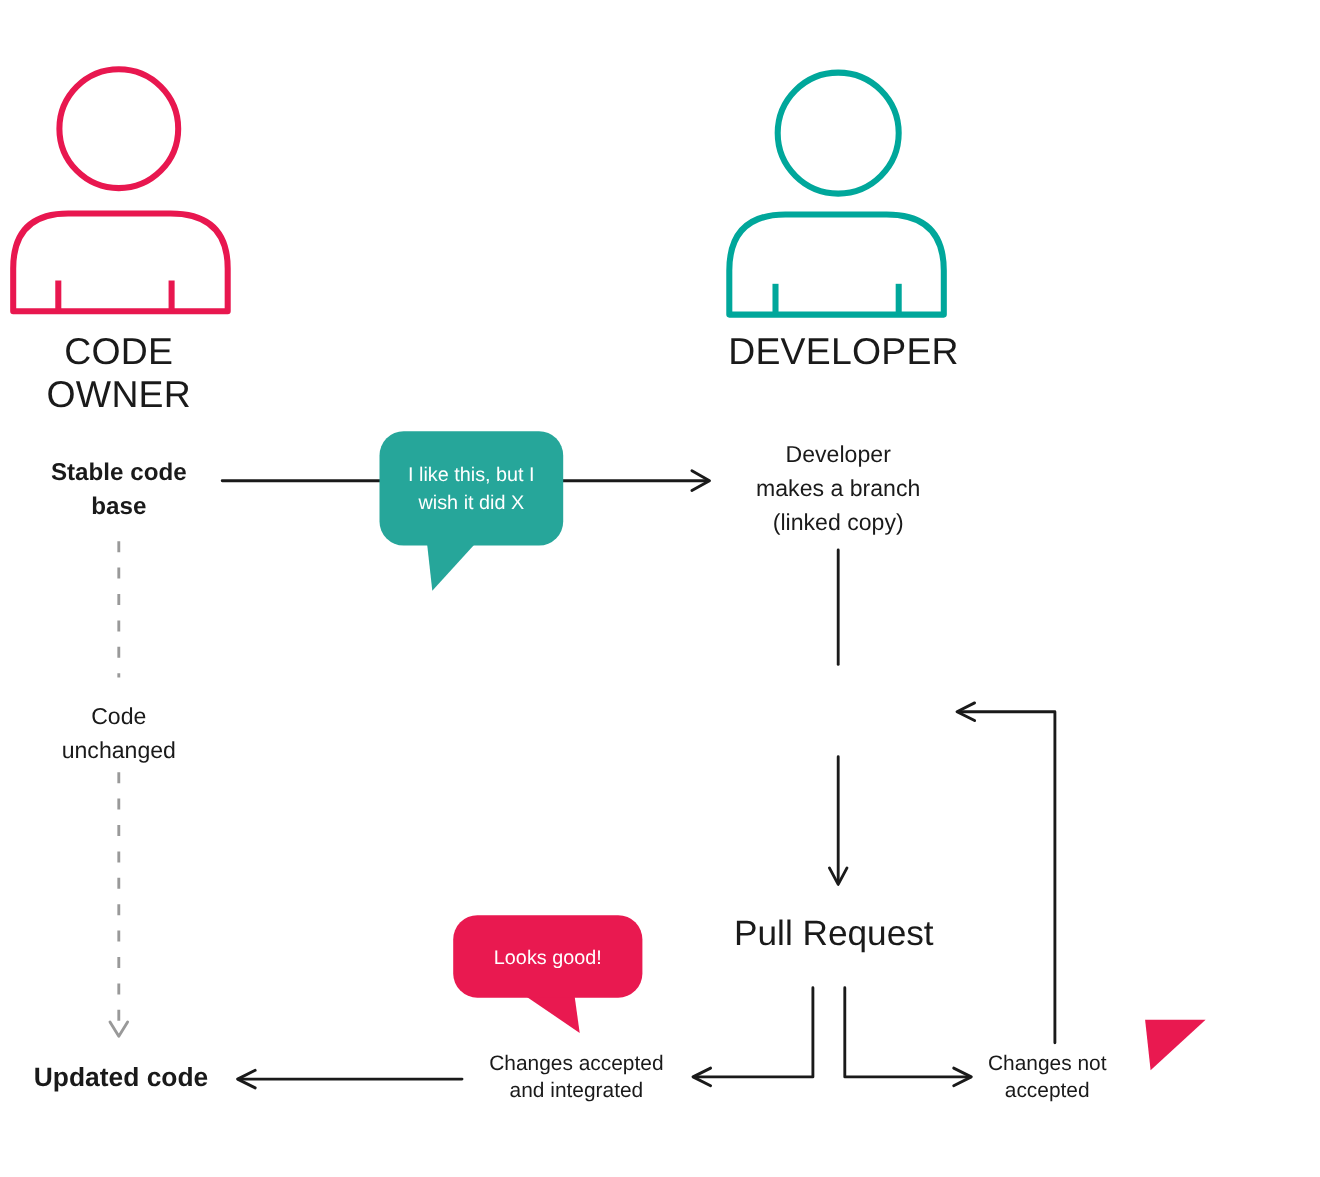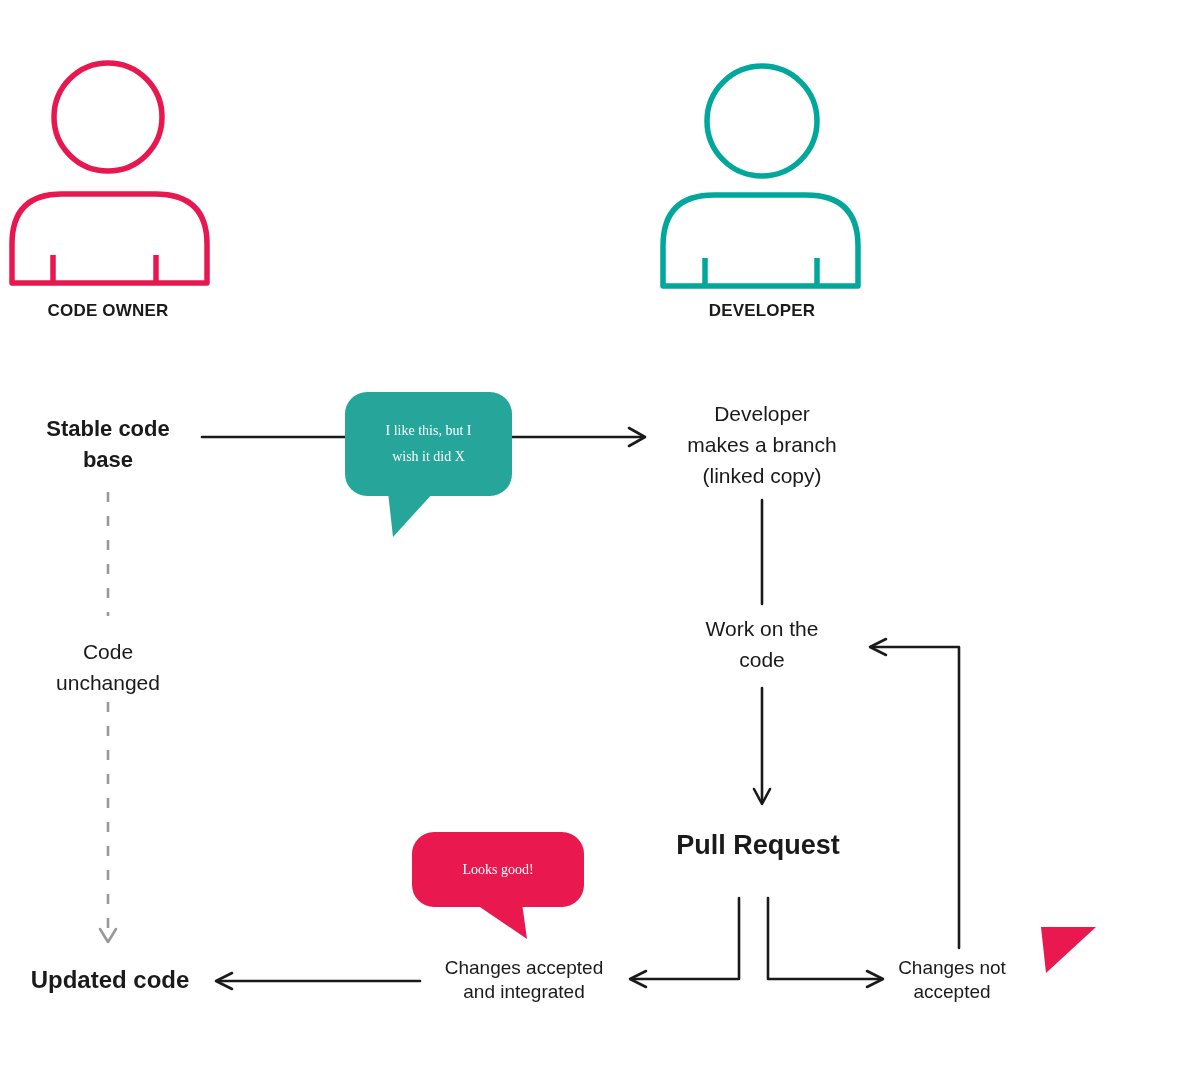--- a/index.html
+++ b/index.html
@@ -61,39 +61,38 @@
   .tail-teal  { fill: var(--bubble-teal, #26a69a); stroke: none; }
   .tail-pink  { fill: var(--bubble-pink, #e91950); stroke: none; }
 
   
   .label {
     position: absolute;
     color: #1a1a1a;
     text-align: center;
     white-space: pre-line;
   }
-  .actor-label   { font-size: 17px; font-weight: 700; letter-spacing: 0.2px; }
+  .actor-label   { font-size: 34px; font-weight: 400; letter-spacing: 0.2px; }
   .node-bold     { font-size: 22px; font-weight: 700; line-height: 31px; }
   .node-regular  { font-size: 21px; font-weight: 400; line-height: 31px; }
   .node-small    { font-size: 19px; font-weight: 400; line-height: 24px; }
-  .pr-label      { font-size: 27px; font-weight: 700; }
+  .pr-label      { font-size: 32px; font-weight: 400; }
   .updated-label { font-size: 24px; font-weight: 700; }
 
   
   .bubble {
     position: absolute;
     color: #ffffff;
     display: flex;
     align-items: center;
     justify-content: center;
     text-align: center;
     white-space: pre-line;
-    font-size: 14px;
+    font-size: 18px;
     line-height: 26px;
-    font-family: Liberation Serif, serif;
   }
   .bubble.teal { background: var(--bubble-teal, #26a69a); border-radius: 22px; }
   .bubble.pink { background: var(--bubble-pink, #e91950); border-radius: 22px; margin-left: 14px; }
 </style>
 </head>
 <body>
 
 <div class="canvas">
 
   <svg class="overlay" viewBox="0 0 1200 1070">
@@ -158,22 +157,20 @@
   <div class="label actor-label" style="left:8px; top:301px; width:200px;">CODE OWNER</div>
   <div class="label actor-label" style="left:662px; top:301px; width:200px;">DEVELOPER</div>
 
   <div class="label node-bold" style="left:-2px; top:413px; width:220px;">Stable code
 base</div>
 
   <div class="label node-regular" style="left:632px; top:398px; width:260px;">Developer
 makes a branch
 (linked copy)</div>
 
-  <div class="label node-regular" style="left:662px; top:613px; width:200px;">Work on the
-code</div>
 
   <div class="label pr-label" style="left:633px; top:830px; width:250px;">Pull Request</div>
 
   <div class="label node-regular" style="left:8px; top:636px; width:200px;">Code
 unchanged</div>
 
   <div class="label updated-label" style="left:10px; top:966px; width:200px;">Updated code</div>
 
   <div class="label node-small" style="left:852px; top:956px; width:200px;">Changes not
 accepted</div>

